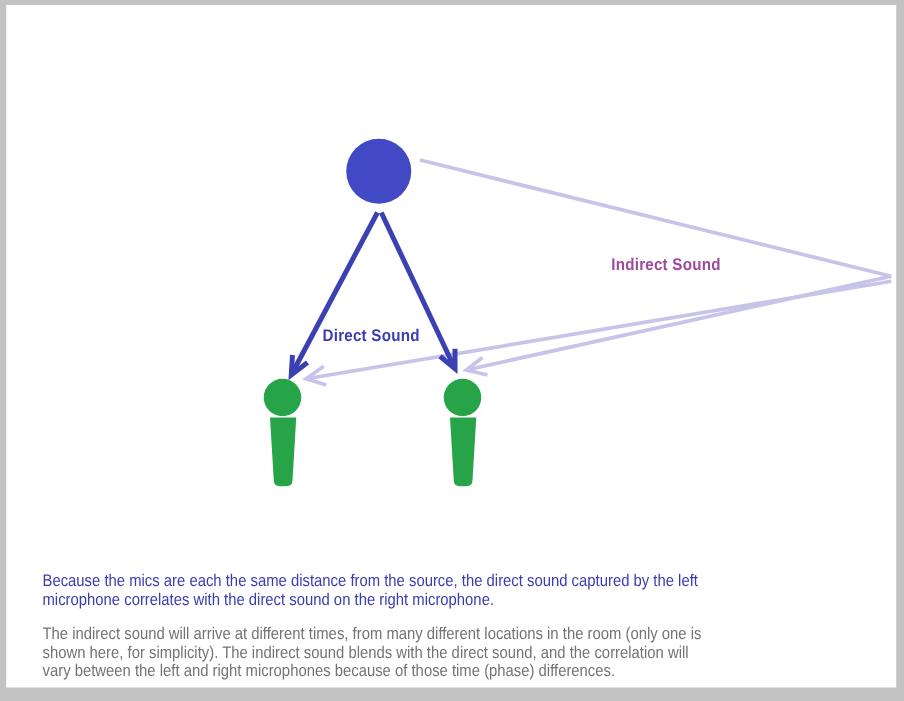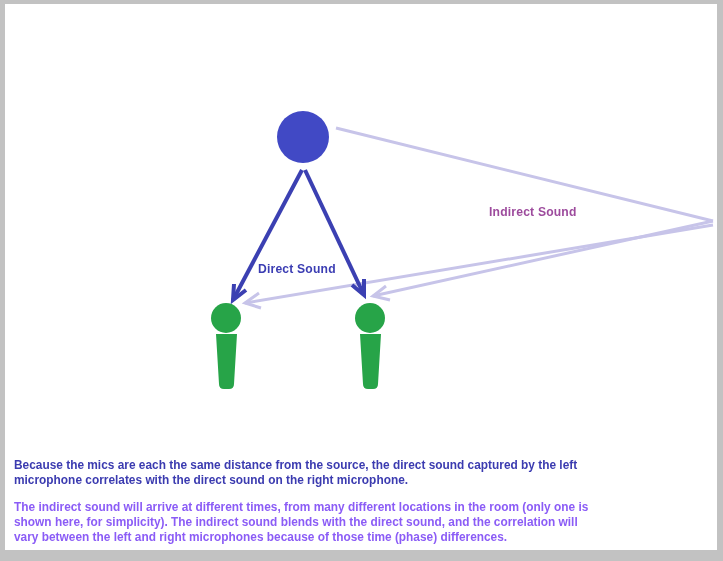--- a/index.html
+++ b/index.html
@@ -40,32 +40,32 @@
   #direct-sound-label {
     left: 253px; top: 257px;
     color: #3b3db3;
   }
   #indirect-sound-label {
     left: 484px; top: 200px;
     color: #9d4b9d;
   }
   .caption {
     position: absolute;
-    left: 9px;
-    font-weight: bold;
+    left: 29px;
+    font-weight: normal;
     font-size: 13.5px;
     line-height: 15px;
   }
   .caption .cap-line {
     white-space: nowrap;
     transform: scaleX(0.88);
     transform-origin: left top;
   }
   #caption-direct { top: 453px; color: #3b3bb0; }
-  #caption-indirect { top: 495px; color: #8b5cf6; }
+  #caption-indirect { top: 495px; color: #737373; }
 </style>
 </head>
 <body>
 
 <div id="frame">
   <div id="canvas">
 
     <svg id="diagram-svg" viewBox="0 0 712 546">
 
       <line x1="331" y1="124" x2="708" y2="217" stroke-width="3" stroke="#c7c4e9"></line>

